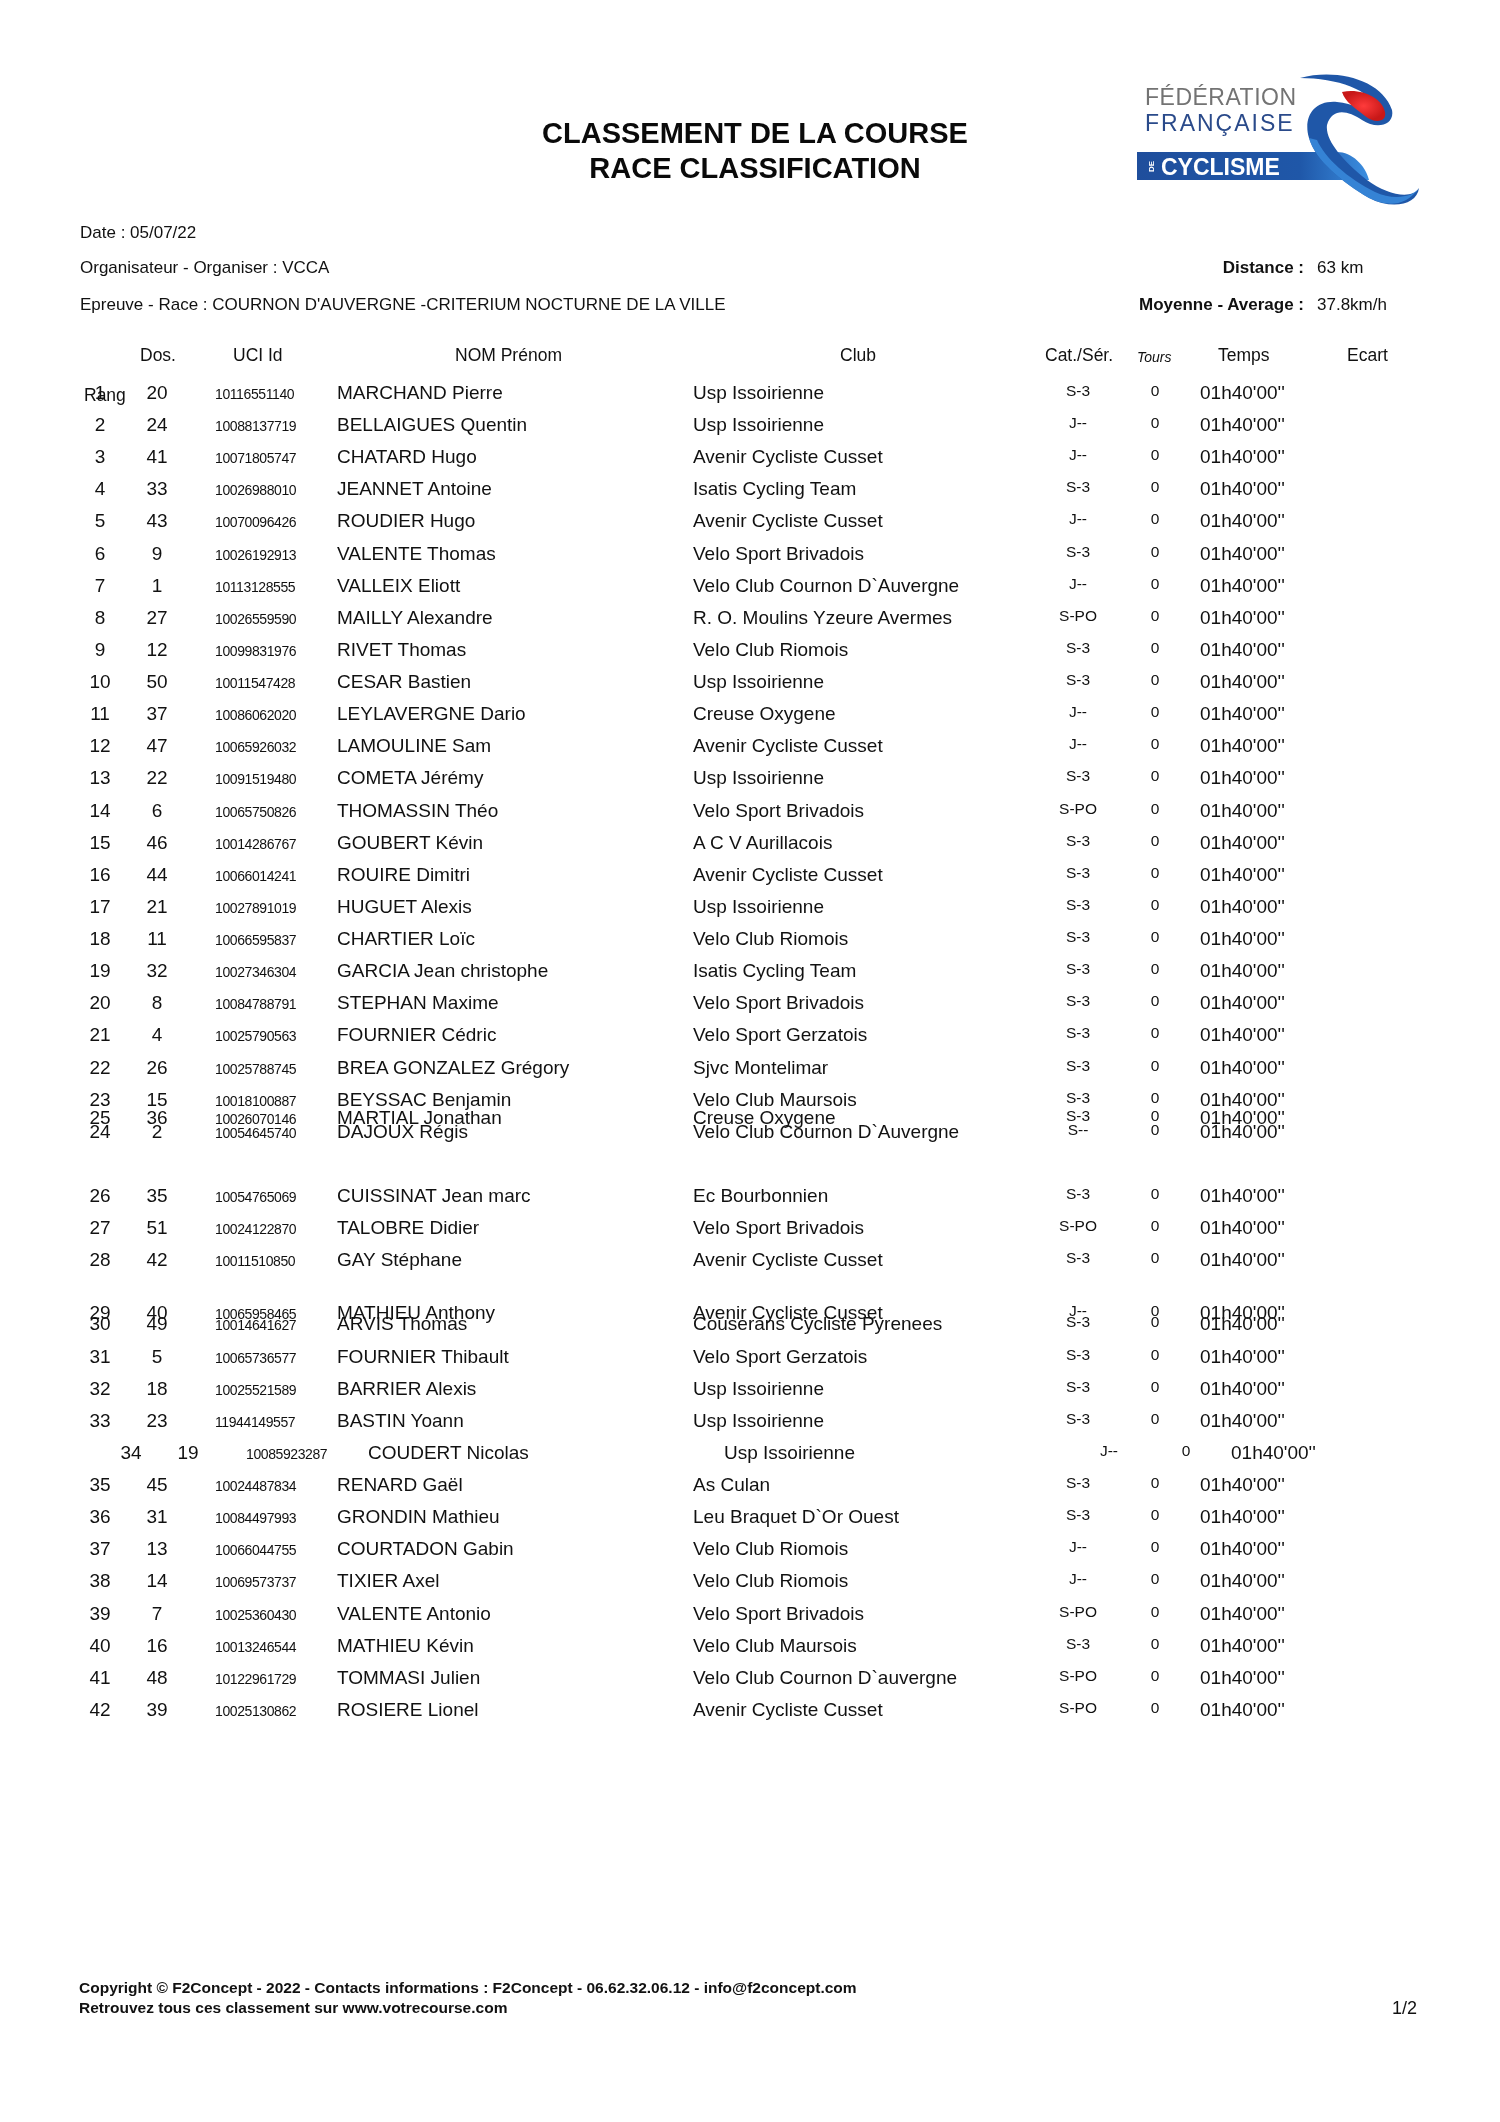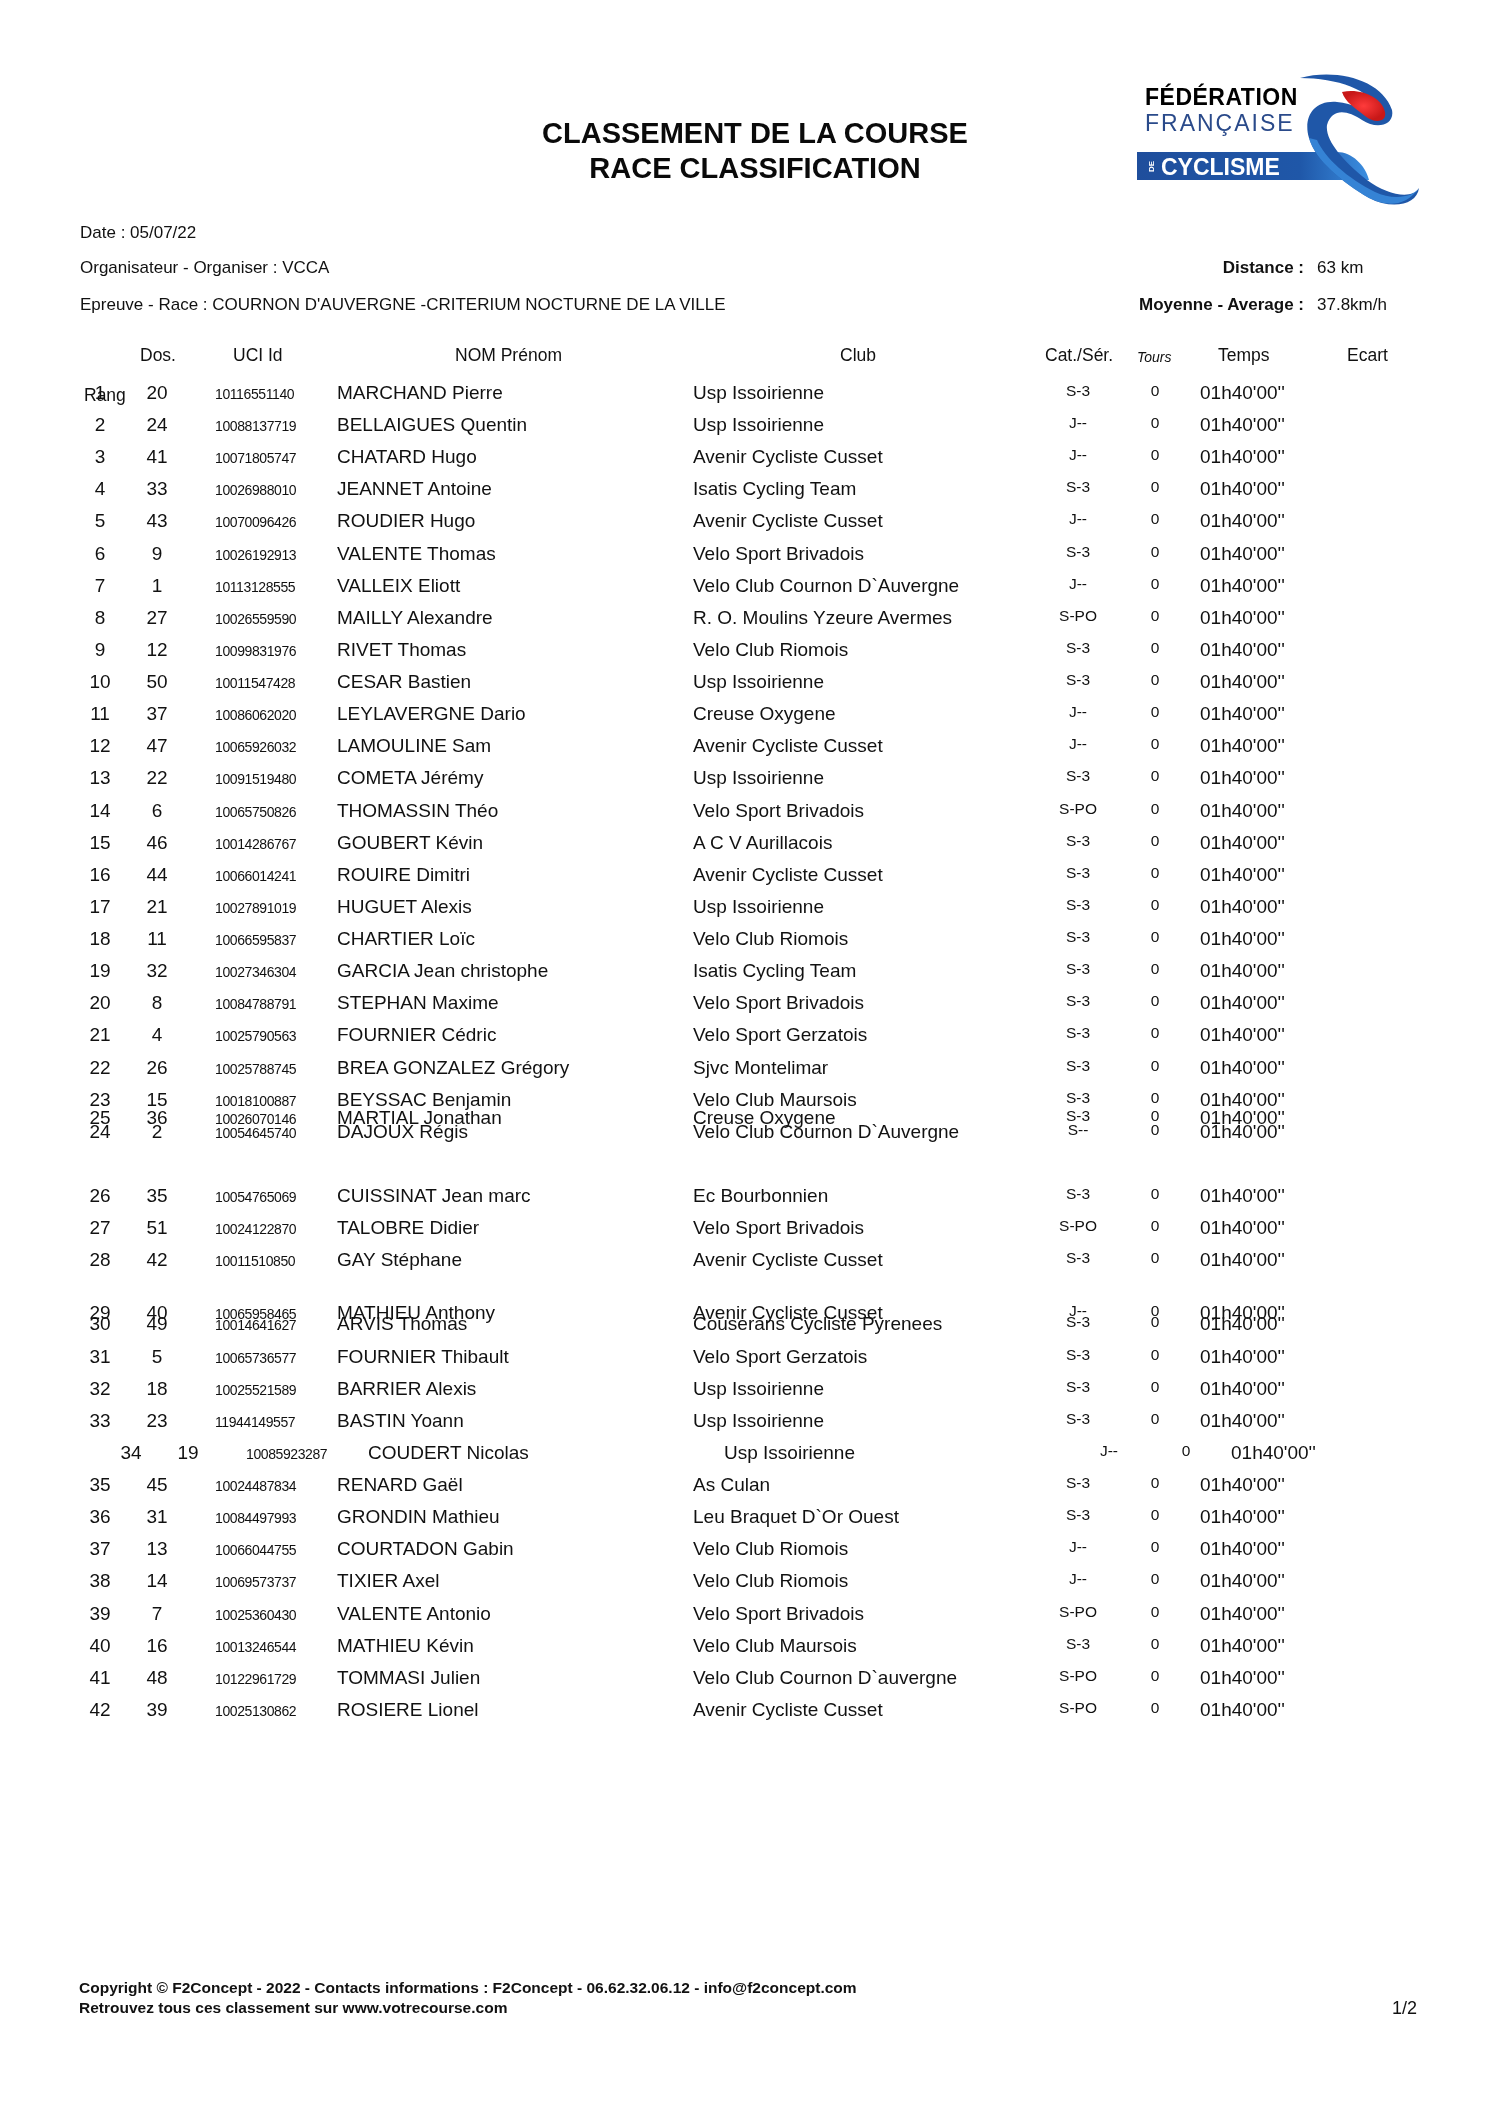--- a/index.html
+++ b/index.html
@@ -54,21 +54,21 @@
       </radialGradient>
     </defs>
 
     <path d="M0 82 L200 82 C215 82 228 95 232 110 L0 110 Z" fill="url(#bandGrad)"></path>
 
     <path d="M163 8 C200 -2 245 10 255 40 C258 55 240 60 225 50 C210 40 195 38 190 55 C188 70 205 90 230 110 C250 125 275 130 282 118 C280 135 255 140 232 128 C205 112 178 90 172 68 C166 48 176 30 200 32 C218 34 230 42 240 40 C235 20 200 8 163 8 Z" fill="#1f57a8"></path>
     <path d="M172 68 C178 90 205 112 232 128 C248 136 268 138 282 118 C275 128 255 130 238 122 C210 108 188 88 180 70 Z" fill="#3b8ee0" opacity="0.8"></path>
 
     <path d="M205 22 C225 18 245 28 248 42 C250 52 238 54 228 46 C218 38 208 32 205 22 Z" fill="url(#redGrad)"></path>
   </svg>
-  <div class="abs" style="left:8px;top:14px;font-size:23px;font-weight:bold;color:#000000;line-height:26px;letter-spacing:0.5px;">FÉDÉRATION</div>
+  <div class="abs" style="left:8px;top:14px;font-size:23px;font-weight:normal;color:#737373;line-height:26px;letter-spacing:0.5px;">FÉDÉRATION</div>
   <div class="abs" style="left:8px;top:40px;font-size:23px;color:#2a4a8a;line-height:26px;letter-spacing:2px;">FRANÇAISE</div>
   <div class="abs" style="left:10px;top:88px;font-size:8px;font-weight:bold;color:#ffffff;line-height:9px;transform:rotate(-90deg);transform-origin:left top;margin-top:14px;">DE</div>
   <div class="abs" style="left:24px;top:84px;font-size:23px;font-weight:bold;color:#ffffff;line-height:26px;">CYCLISME</div>
 </div>
 
 <div class="abs meta" style="left:80px;top:223px;">Date : 05/07/22</div>
 <div class="abs meta" style="left:80px;top:258px;">Organisateur - Organiser : VCCA</div>
 <div class="abs meta" style="left:80px;top:295px;">Epreuve - Race  : COURNON D'AUVERGNE -CRITERIUM NOCTURNE DE LA VILLE</div>
 
 <div class="abs meta meta-label-right" style="left:1004px;top:258px;">Distance :</div>

